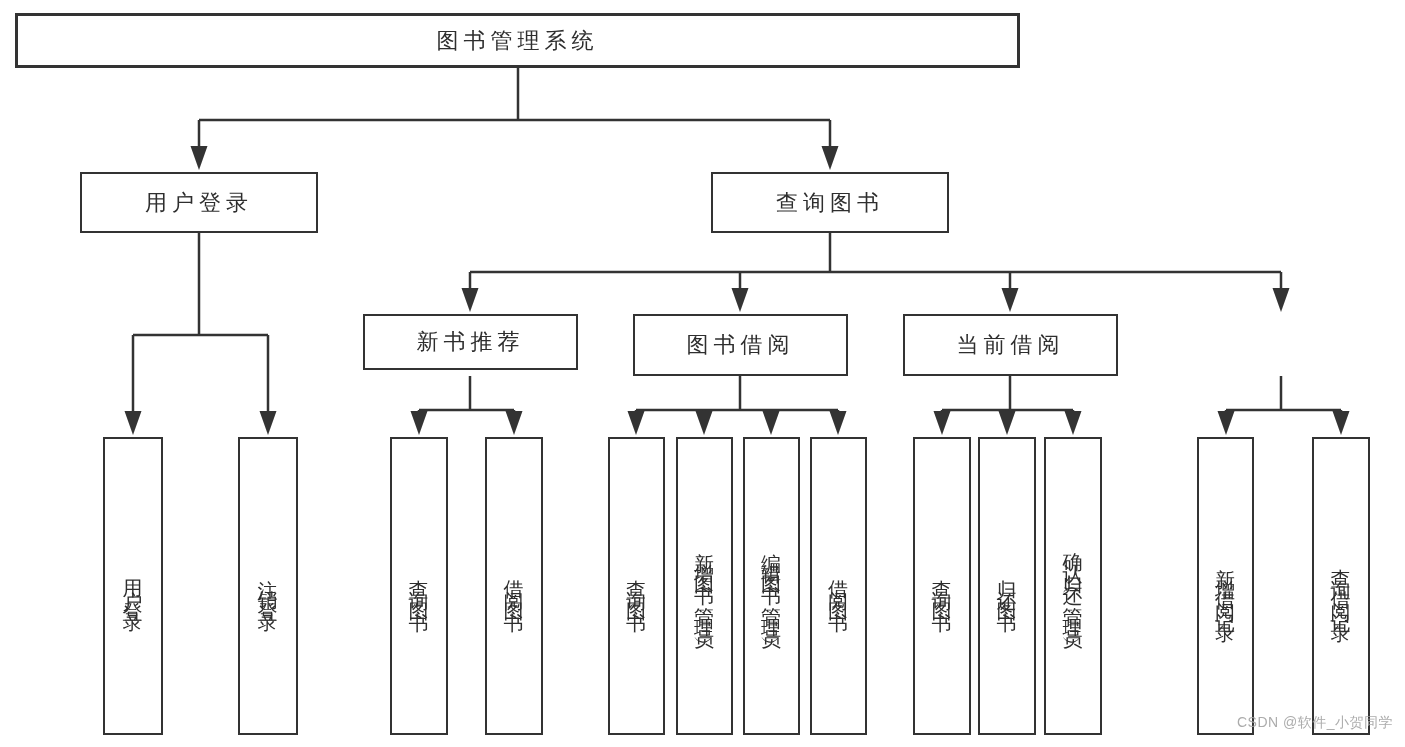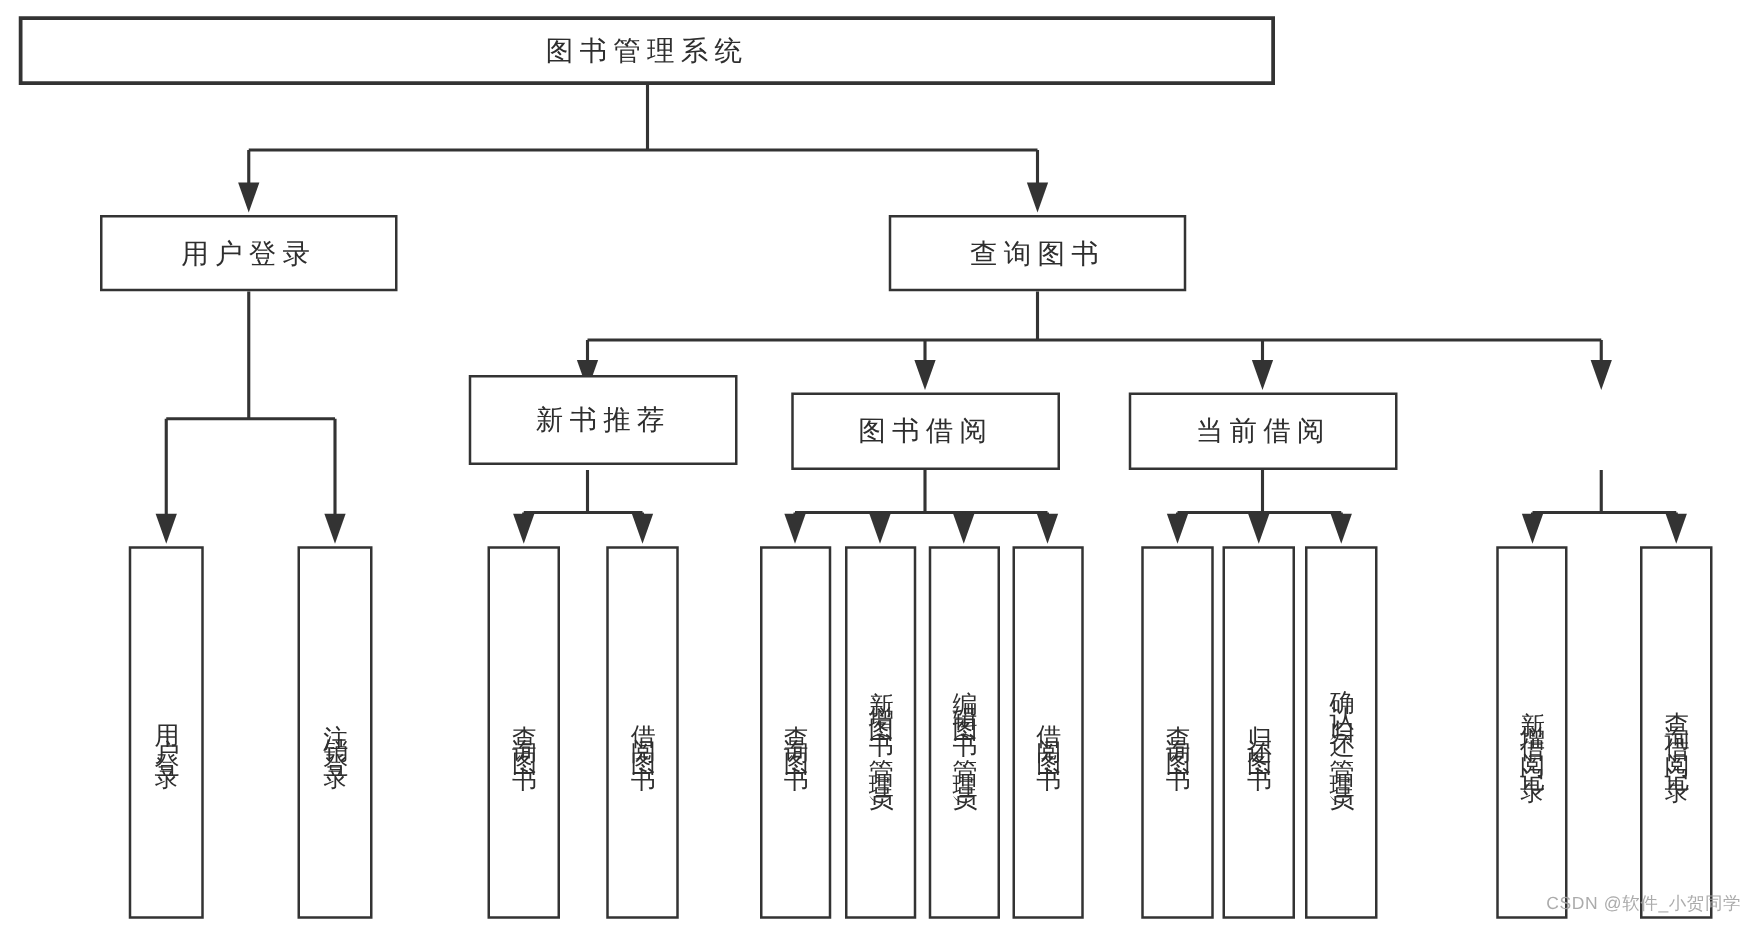--- a/index.html
+++ b/index.html
@@ -102,21 +102,21 @@
     <span class="h-label">图书管理系统</span>
   </div>
 
   <div class="node" style="left:80px;top:172px;width:238px;height:61px;">
     <span class="h-label">用户登录</span>
   </div>
   <div class="node" style="left:711px;top:172px;width:238px;height:61px;">
     <span class="h-label">查询图书</span>
   </div>
 
-  <div class="node" style="left:363px;top:300px;width:215px;height:72px;margin-left:12px;">
+  <div class="node" style="left:363px;top:314px;width:215px;height:56px;">
     <span class="h-label">新书推荐</span>
   </div>
   <div class="node" style="left:633px;top:314px;width:215px;height:62px;">
     <span class="h-label">图书借阅</span>
   </div>
   <div class="node" style="left:903px;top:314px;width:215px;height:62px;">
     <span class="h-label">当前借阅</span>
   </div>
 
   <div class="node" style="left:103px;top:437px;width:60px;height:298px;">

